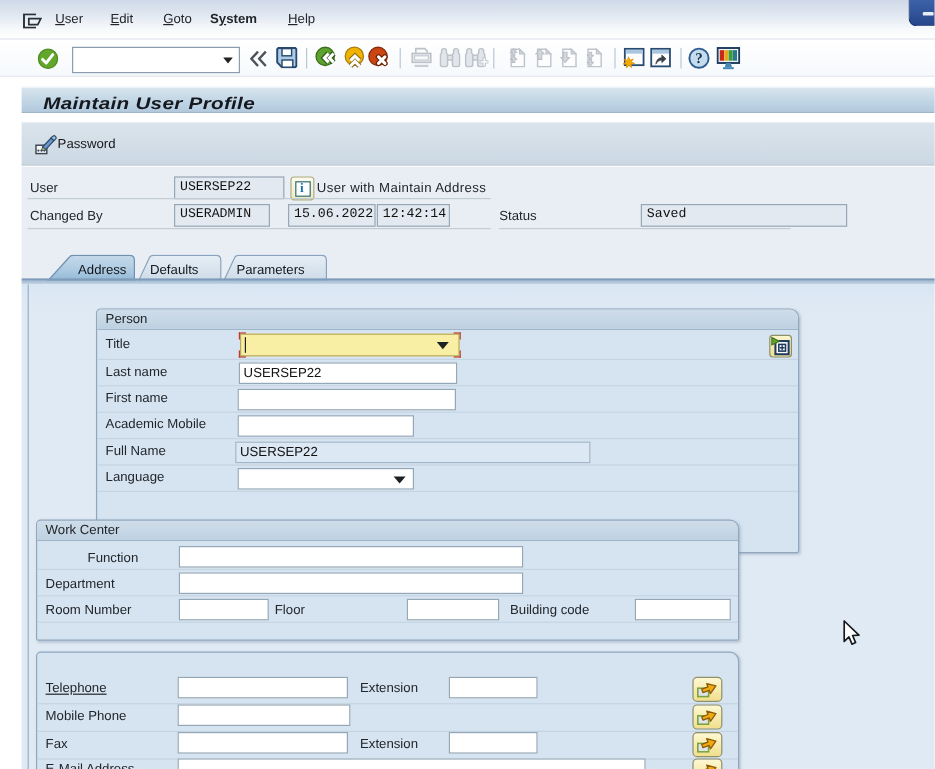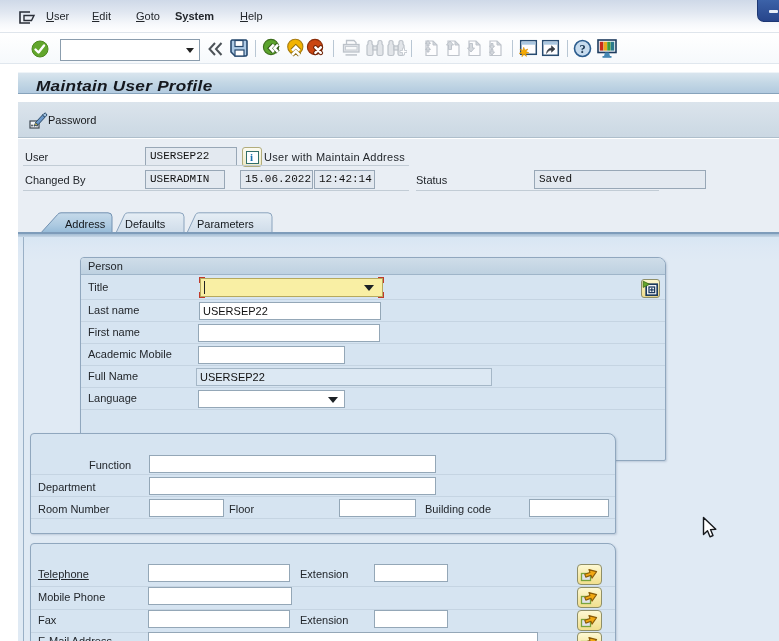--- a/index.html
+++ b/index.html
@@ -333,24 +333,27 @@
     <span class="flabel" style="left:7px; top:90px;">Academic Mobile</span>
     <div class="wfield" style="left:117px; top:88px; width:147px;"></div>
     <span class="flabel" style="left:7px; top:112px;">Full Name</span>
     <div class="gfield" style="left:115px; top:110px; width:296px;">USERSEP22</div>
     <span class="flabel" style="left:7px; top:134px;">Language</span>
     <div class="wfield" style="left:117px; top:132px; width:147px;"></div>
     <div class="dd" style="left:247px; top:139px;"></div>
   </div>
 
   <div class="group" style="left:30px; top:433px; width:586px; height:101px;">
+    <div class="ghead">
+        <span>Work Center</span>
+      </div>
     <div class="rline" style="top:40px;"></div>
       <div class="rline" style="top:62px;"></div>
     <div class="rline" style="top:84px;"></div>
-    <span class="flabel" style="left:18px; top:25px;padding-left:40px;">Function</span>
+    <span class="flabel" style="left:2px; top:25px;padding-left:40px;">Function</span>
     <div class="wfield" style="left:118px; top:21px; width:287px;"></div>
     <span class="flabel" style="left:7px; top:47px;">Department</span>
     <div class="wfield" style="left:118px; top:43px; width:287px;"></div>
     <span class="flabel" style="left:7px; top:69px;">Room Number</span>
     <div class="wfield" style="left:118px; top:65px; width:75px;"></div>
     <span class="flabel" style="left:198px; top:69px;">Floor</span>
     <div class="wfield" style="left:308px; top:65px; width:77px;"></div>
     <span class="flabel" style="left:394px; top:69px;">Building code</span>
     <div class="wfield" style="left:498px; top:65px; width:80px;"></div>
   </div>

